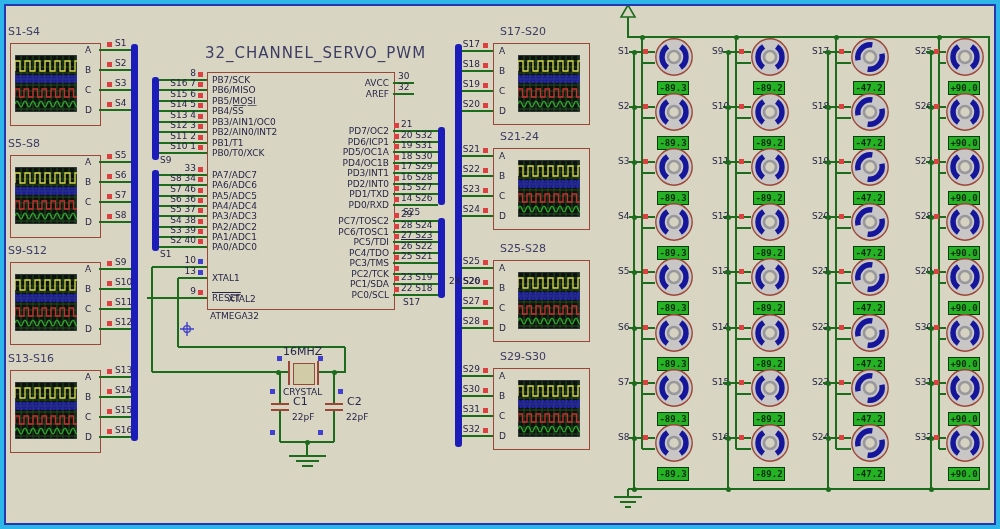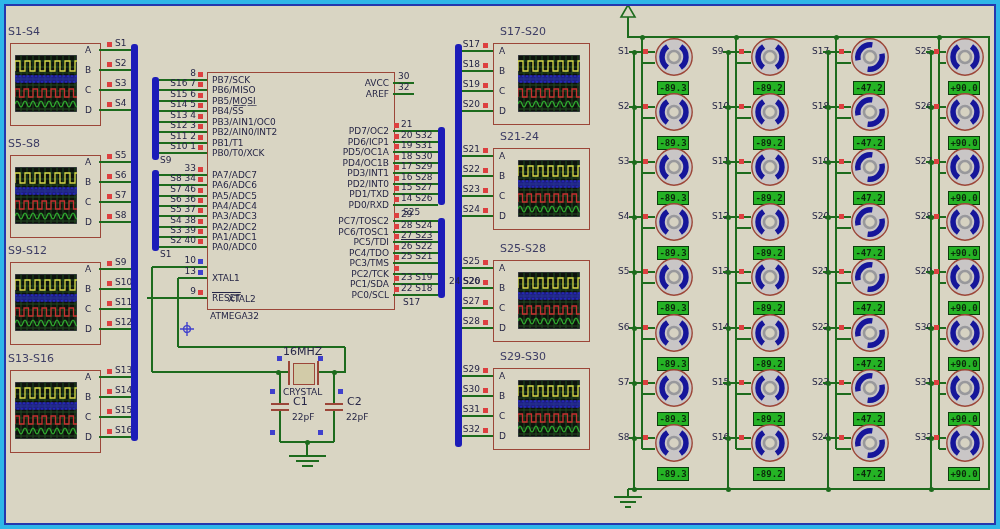--- a/index.html
+++ b/index.html
@@ -236,20 +236,21 @@
     <div class="lbl" style="left: 499px; top: 411px;">C</div>
     <div class="wh" style="left: 462px; top: 415px; width: 31px;"></div>
     <div class="sqr" style="left: 483px; top: 408px;"></div>
     <div class="lbl" style="left: 454px; top: 404px; width: 26px; text-align: right;">S31</div>
     <div class="lbl" style="left: 499px; top: 431px;">D</div>
     <div class="wh" style="left: 462px; top: 435px; width: 31px;"></div>
     <div class="sqr" style="left: 483px; top: 428px;"></div>
     <div class="lbl" style="left: 454px; top: 424px; width: 26px; text-align: right;">S32</div>
     <div class="bus" style="left: 455px; top: 44px; height: 403px;"></div>
     <div class="part" style="left: 207px; top: 72px; width: 186px; height: 236px;"></div>
+    <div class="lbl chip-ttl" style="left: 205px; top: 48px;">32_CHANNEL_SERVO_PWM</div>
     <div class="lbl" style="left: 210px; top: 311px;">ATMEGA32</div>
     <div class="wh" style="left: 159px; top: 79px; width: 48px;"></div>
     <div class="lbl" style="left: 118px; top: 68px; width: 78px; text-align: right;">8</div>
     <div class="sqr" style="left: 198px; top: 72px;"></div>
     <div class="lbl" style="left: 212px; top: 75px;">PB7/SCK</div>
     <div class="wh" style="left: 159px; top: 89px; width: 48px;"></div>
     <div class="lbl" style="left: 118px; top: 78px; width: 78px; text-align: right;">S16 7</div>
     <div class="sqr" style="left: 198px; top: 82px;"></div>
     <div class="lbl" style="left: 212px; top: 85px;">PB6/MISO</div>
     <div class="wh" style="left: 159px; top: 100px; width: 48px;"></div>

